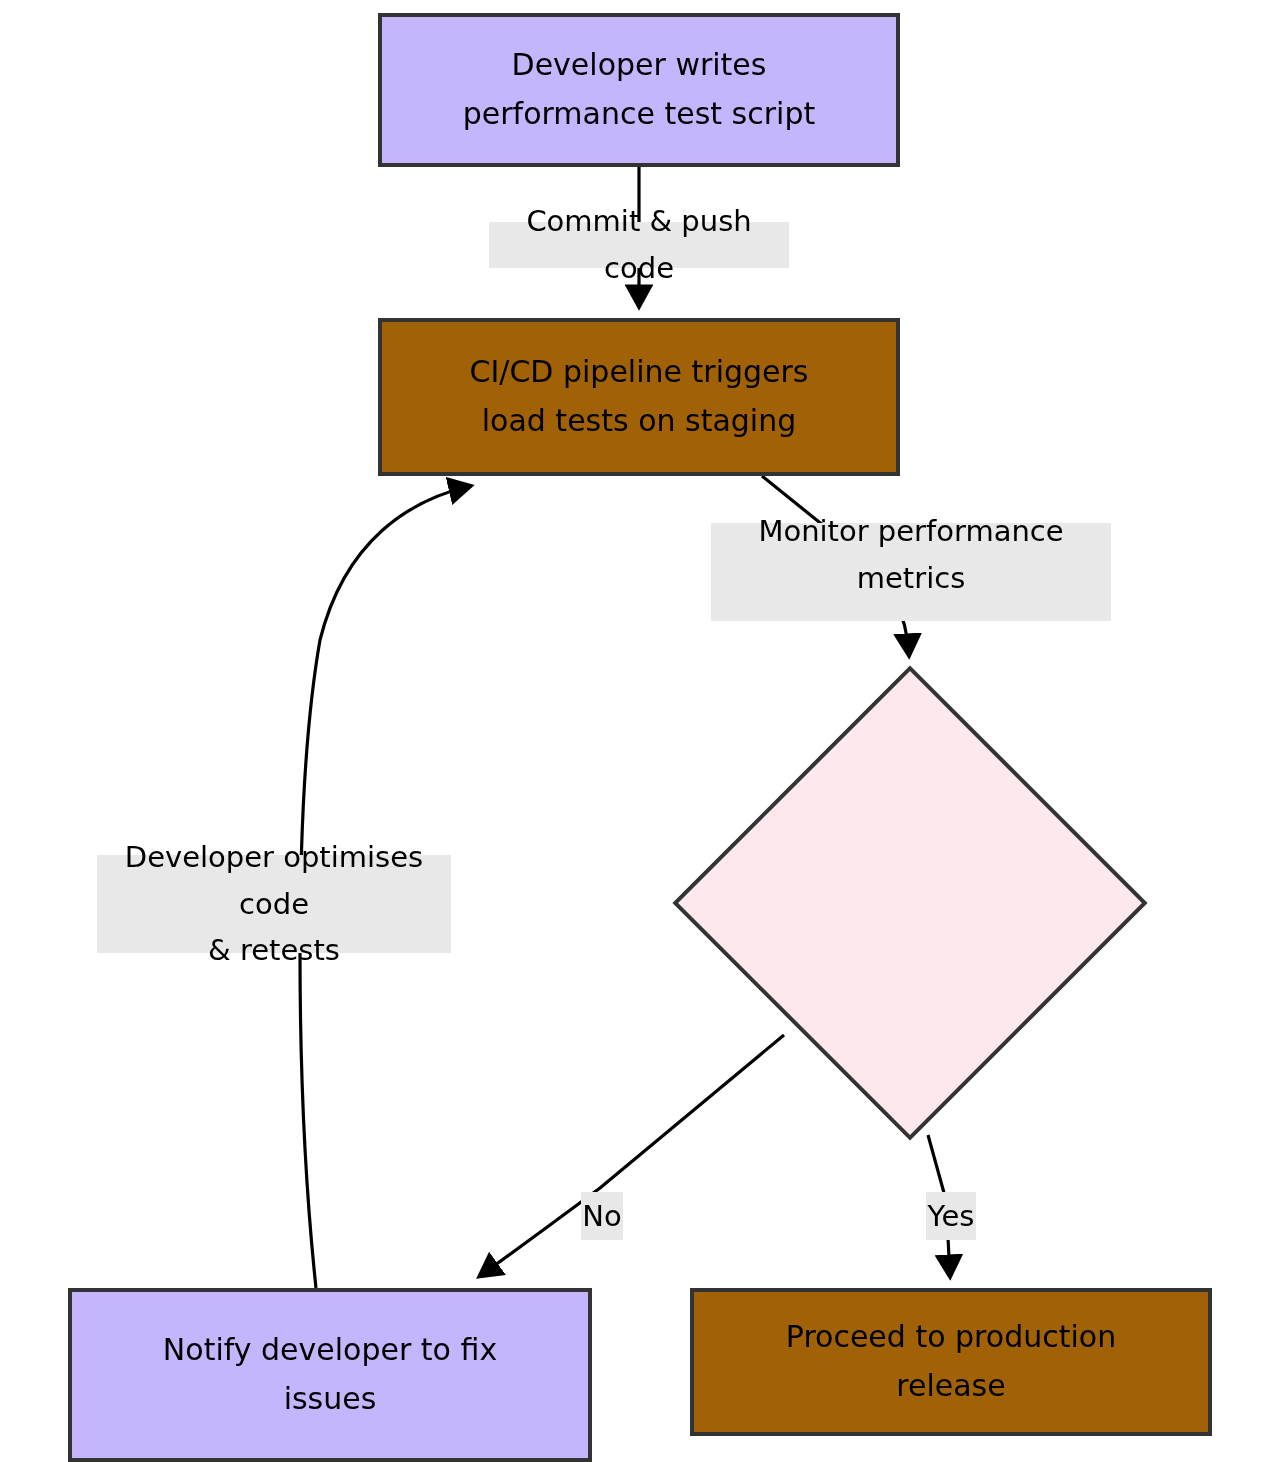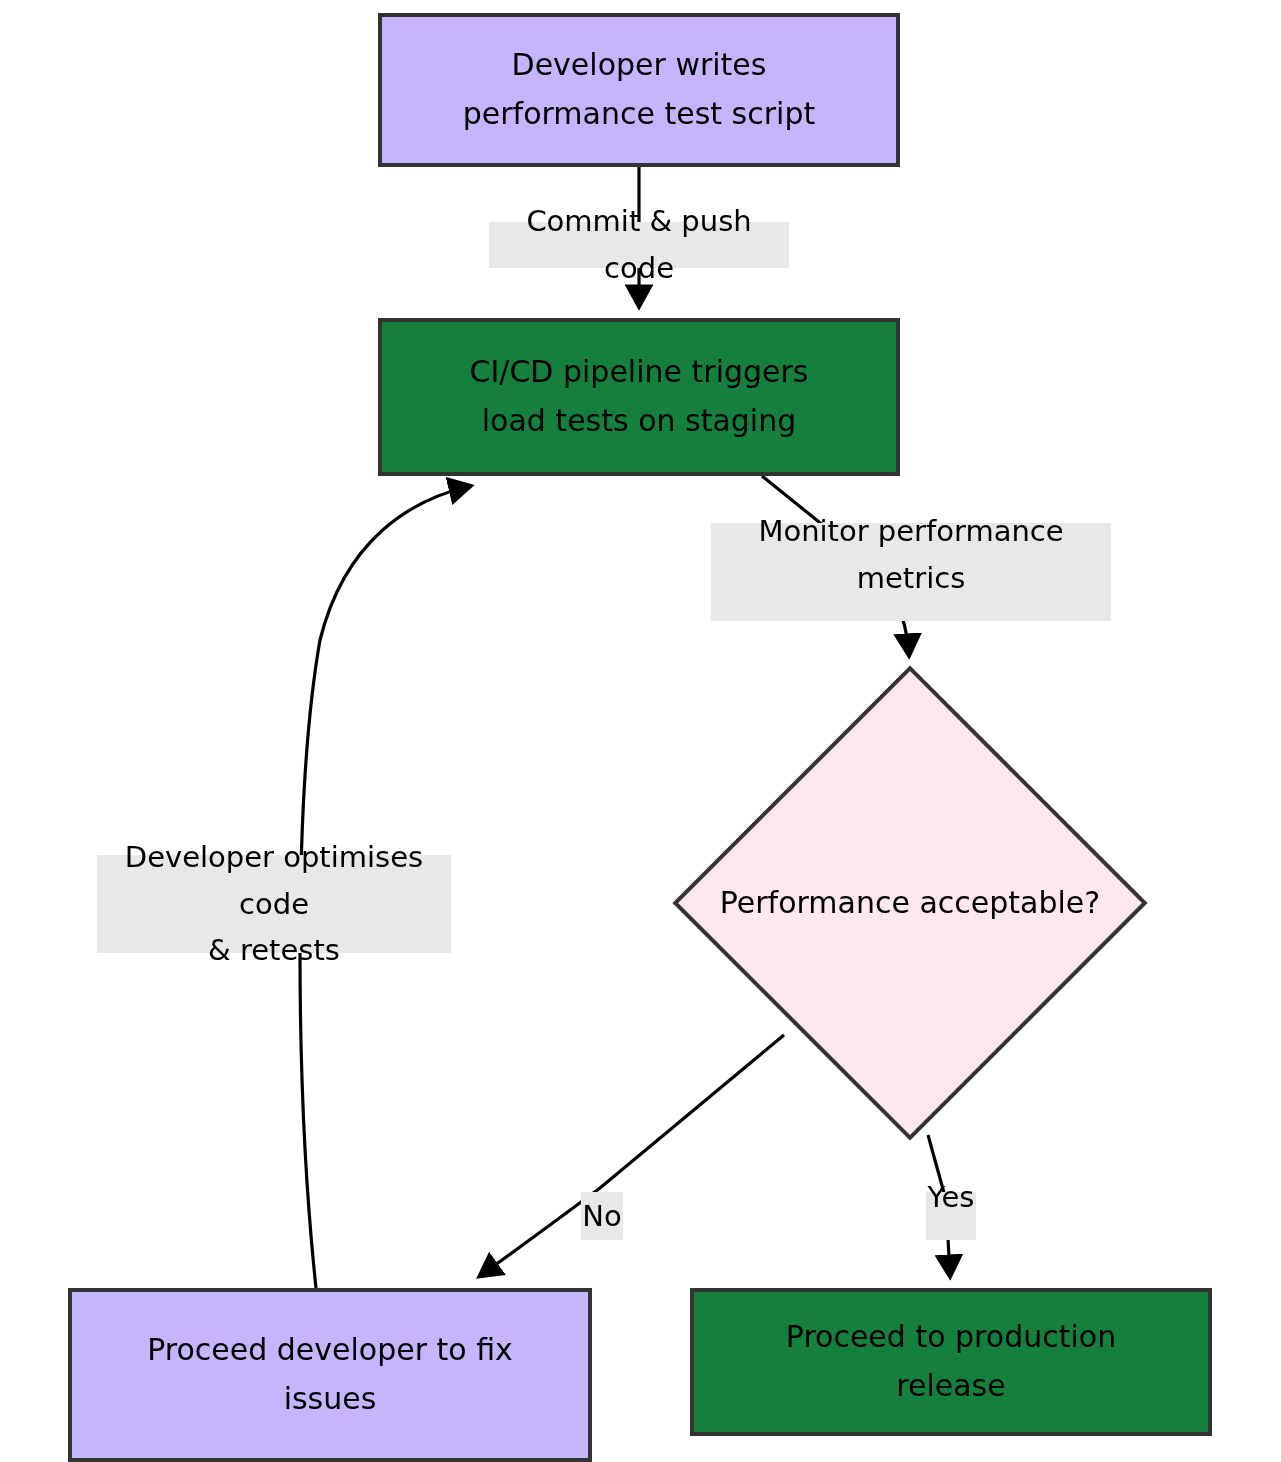--- a/index.html
+++ b/index.html
@@ -34,21 +34,21 @@
     align-items: center;
     justify-content: center;
     text-align: center;
     color: #000000;
     font-size: 30px;
     line-height: 1.62;
     font-family: "DejaVu Sans", sans-serif;
     white-space: pre-line;
   }
   .node-cyan  { background: #c4b5fd; }
-  .node-green { background: #15803d; }
+  .node-green { background: #a16207; }
 
   .diamond-wrap {
     position: absolute;
     display: flex;
     align-items: center;
     justify-content: center;
   }
   .diamond-shape {
     position: absolute;
     left: 50%;
@@ -128,38 +128,37 @@
 load tests on staging</span>
   </div>
 
   <div class="edge-label" style="left:711px; top:523px; width:400px; height:98px; display:flex; align-items:flex-end; justify-content:center;">
     <span>Monitor performance
 metrics</span>
   </div>
 
   <div class="diamond-wrap" style="left:673px; top:665px; width:474px; height:475px;">
     <div class="diamond-shape" style="width:336px; height:336px;"></div>
-    <div class="diamond-label">Performance acceptable?</div>
   </div>
 
   <div class="edge-label" style="left:97px; top:855px; width:354px; height:98px; display:flex; align-items:center; justify-content:flex-end;">
     <span>Developer optimises code
 &amp; retests</span>
   </div>
 
   <div class="edge-label" style="left:581px; top:1192px; width:42px; height:48px; display:flex; align-items:center; justify-content:center;">
     <span>No</span>
   </div>
 
-  <div class="edge-label" style="left:926px; top:1192px; width:50px; height:48px; display:flex; align-items:flex-end; justify-content:center;">
+  <div class="edge-label" style="left:926px; top:1192px; width:50px; height:48px; display:flex; align-items:center; justify-content:center;">
     <span>Yes</span>
   </div>
 
   <div class="node node-cyan" style="left:68px; top:1288px; width:524px; height:174px;">
-    <span>Proceed developer to fix
+    <span>Notify developer to fix
 issues</span>
   </div>
 
   <div class="node node-green" style="left:690px; top:1288px; width:522px; height:148px;">
     <span>Proceed to production
 release</span>
   </div>
 
 </div>
 

